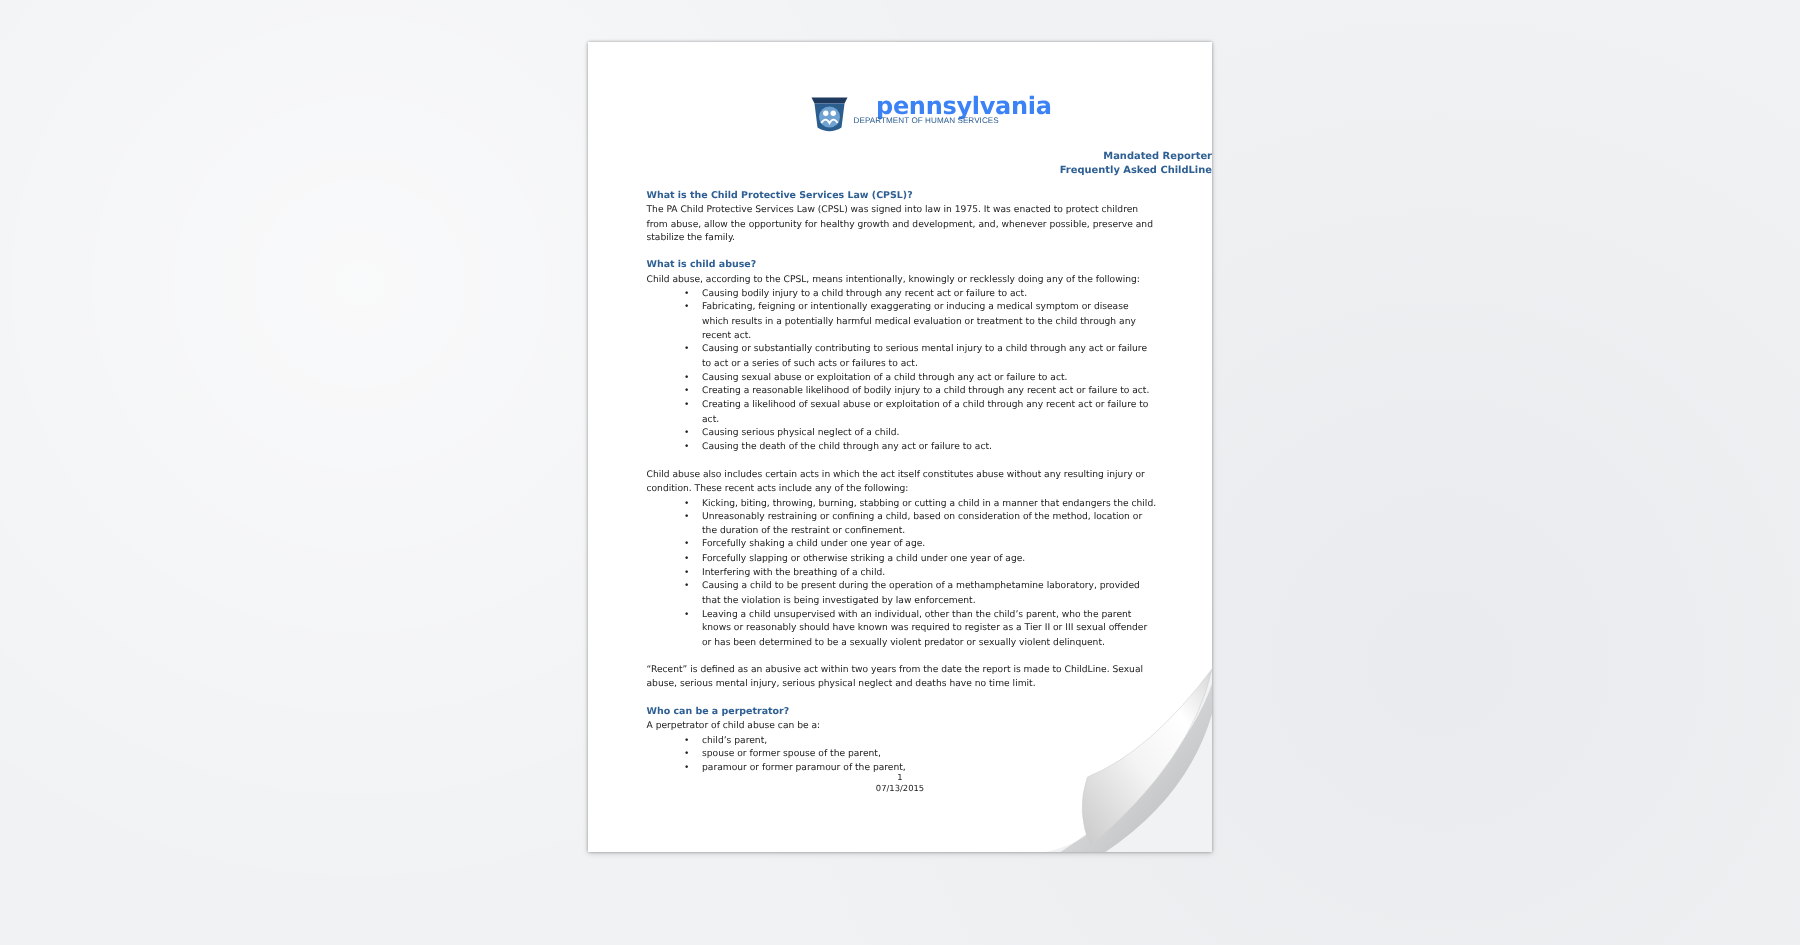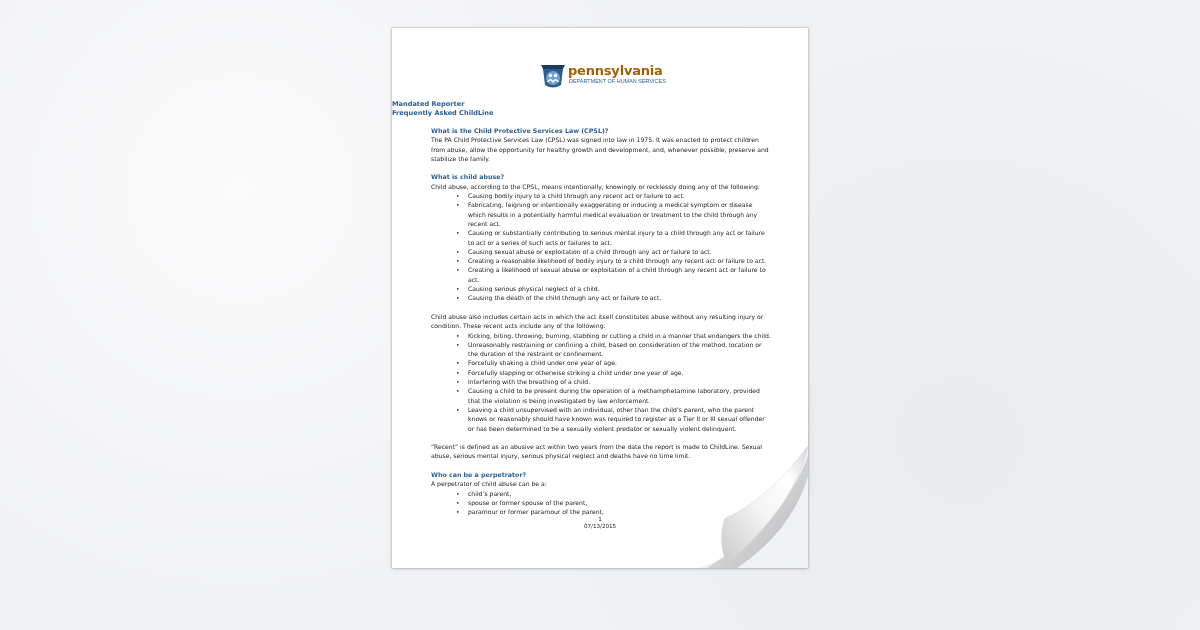--- a/index.html
+++ b/index.html
@@ -15,30 +15,30 @@
     position:absolute; left:392px; top:28px; width:416px; height:540px;
     background:#ffffff;
     box-shadow:0 0 2px rgba(0,0,0,0.35), 0 1px 4px rgba(0,0,0,0.12);
     overflow:hidden;
   }
   .logo {
     position:absolute; left:148px; top:35px; width:130px; height:30px;
   }
   .logo-mark { position:absolute; left:0; top:0; width:26px; height:26px; }
   .logo-word {
-    position:absolute; left:28px; top:1px;
+    position:absolute; left:44px; top:1px;
     font-family:"DejaVu Sans", sans-serif; font-weight:bold;
-    font-size:13px; color:#a16207; letter-spacing:-0.2px; line-height:14px;
+    font-size:16px; color:#3b82f6; letter-spacing:-0.2px; line-height:14px;
   }
   .logo-sub {
     position:absolute; left:29px; top:15px;
     font-size:5.4px; color:#2b5d8f; letter-spacing:0.05px; white-space:nowrap; line-height:7px;
   }
   .doc-title {
-    position:absolute; left:0; width:416px; text-align:left;
+    position:absolute; left:0; width:416px; text-align:right;
     font-family:"DejaVu Sans", sans-serif; font-weight:bold; font-size:6.6px;
     color:#2e5f93; line-height:9.3px;
   }
   .content {
     position:absolute; left:39px; top:98px; width:340px;
     font-family:"DejaVu Sans", sans-serif; font-size:6.1px; color:#222;
     line-height:9.3px;
   }
   .h {
     font-weight:bold; color:#2e5f93; font-size:6.3px;

